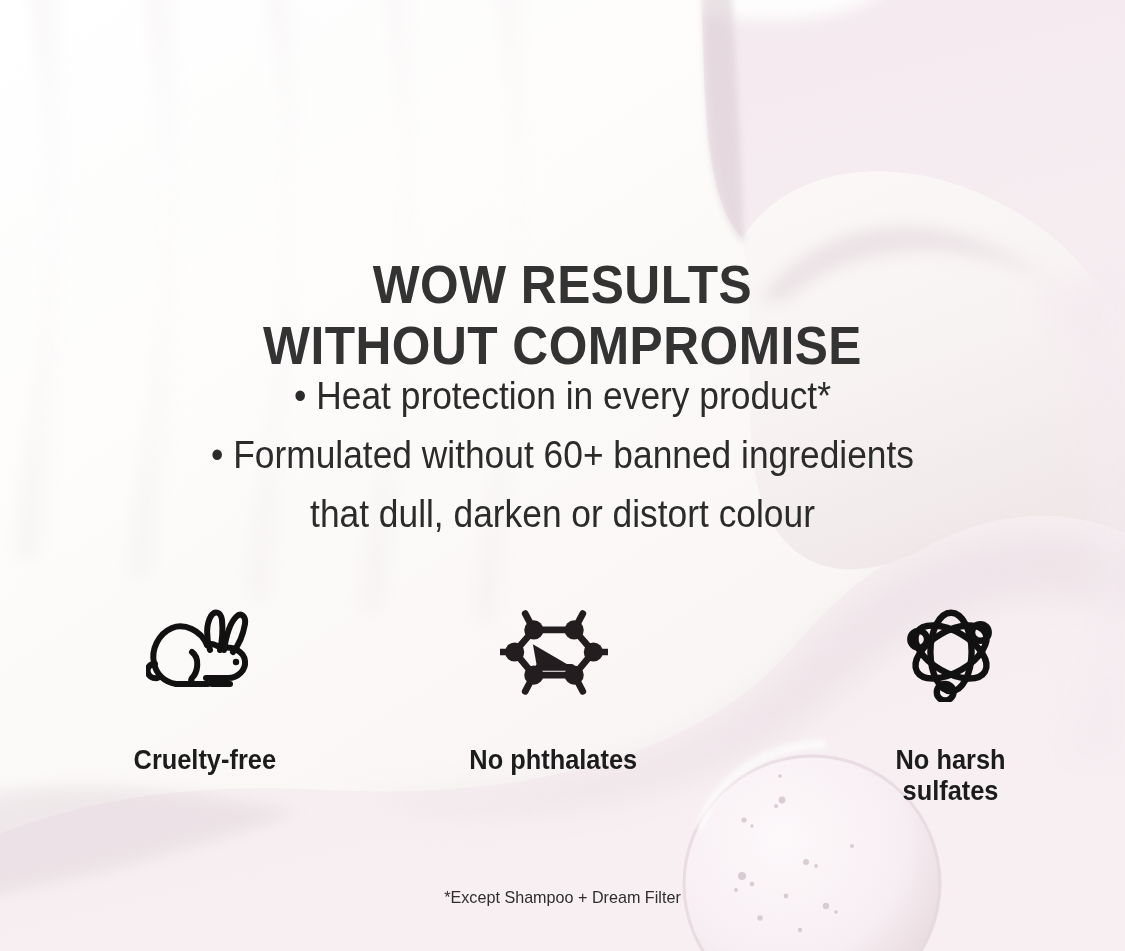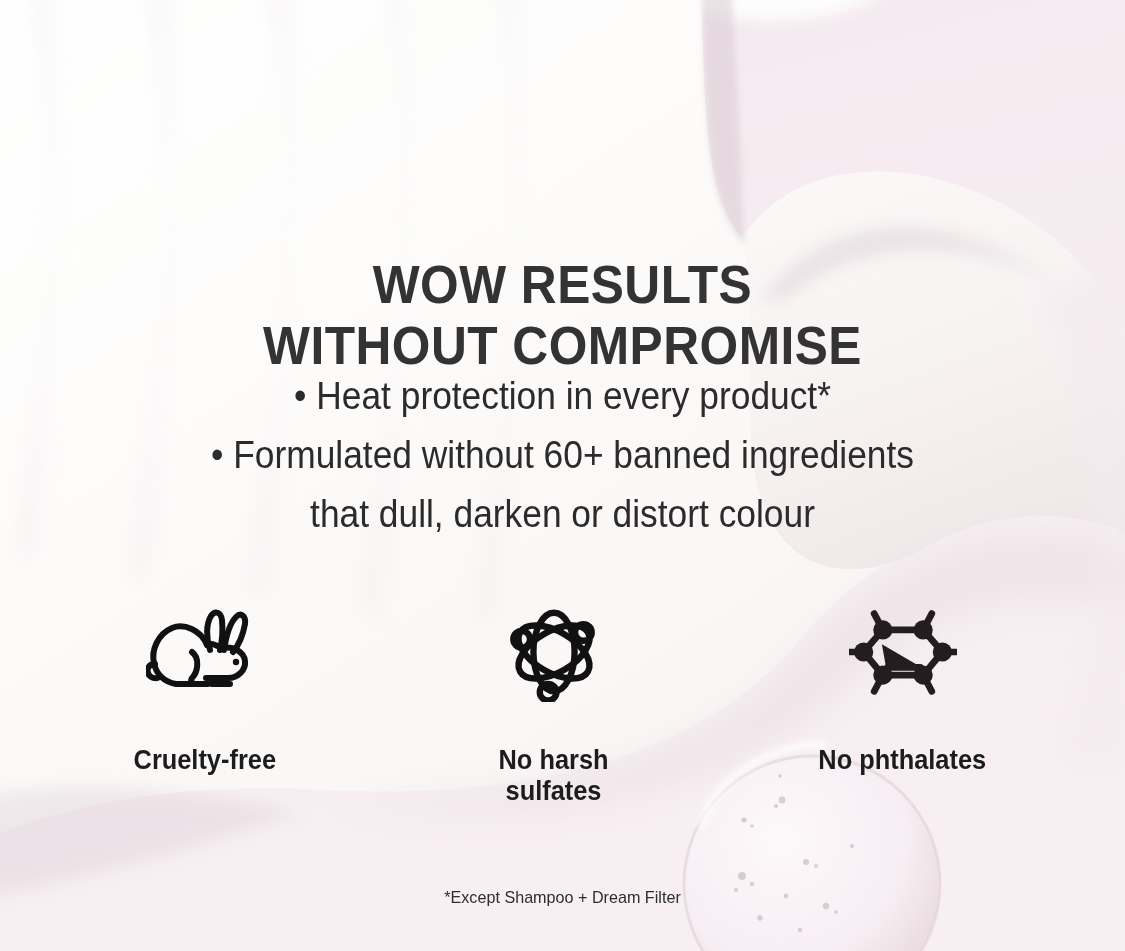--- a/index.html
+++ b/index.html
@@ -284,74 +284,74 @@
                        C 95,6 100,10 99,18
                        C 97,29 92,40 87,46"></path>
             </g>
 
             <circle cx="90" cy="56" r="3.2" fill="#111111"></circle>
           </svg>
         </div>
         <div class="badge-label">Cruelty-free</div>
       </div>
 
+      <div class="badge badge-3">
+        <div class="badge-icon">
+          <svg width="108" height="96" viewBox="0 0 112 100" xmlns="http://www.w3.org/2000/svg">
+            <g stroke="#231d1f" stroke-width="7" stroke-linecap="round" fill="none">
+
+              <path d="M 35,27 L 77,27"></path>
+              <path d="M 77,27 L 97,50"></path>
+              <path d="M 97,50 L 77,74"></path>
+              <path d="M 77,74 L 35,74"></path>
+              <path d="M 35,74 L 15,50"></path>
+              <path d="M 15,50 L 35,27"></path>
+
+              <path d="M 40,66 L 74,66"></path>
+
+              <path d="M 35,27 L 26,10"></path>
+              <path d="M 77,27 L 86,10"></path>
+              <path d="M 97,50 L 112,50"></path>
+              <path d="M 77,74 L 86,91"></path>
+              <path d="M 35,74 L 26,91"></path>
+              <path d="M 15,50 L 0,50"></path>
+            </g>
+
+            <g fill="#231d1f">
+              <circle cx="35" cy="27" r="10"></circle>
+              <circle cx="77" cy="27" r="10"></circle>
+              <circle cx="97" cy="50" r="10"></circle>
+              <circle cx="77" cy="74" r="10"></circle>
+              <circle cx="35" cy="74" r="10"></circle>
+              <circle cx="15" cy="50" r="10"></circle>
+
+              <path d="M 34,42 L 72,64 L 38,64 Z"></path>
+            </g>
+          </svg>
+        </div>
+        <div class="badge-label">No phthalates</div>
+      </div>
+
       <div class="badge badge-2">
         <div class="badge-icon">
           <svg width="98" height="100" viewBox="0 0 100 102" xmlns="http://www.w3.org/2000/svg">
             <g fill="none" stroke="#111111" stroke-width="6.5">
               <ellipse cx="50" cy="51" rx="21" ry="40"></ellipse>
               <ellipse cx="50" cy="51" rx="21" ry="40" transform="rotate(60 50 51)"></ellipse>
               <ellipse cx="50" cy="51" rx="21" ry="40" transform="rotate(120 50 51)"></ellipse>
             </g>
             <g fill="none" stroke="#111111" stroke-width="6.5">
               <circle cx="80" cy="31" r="8.5"></circle>
               <circle cx="17" cy="38" r="8.5"></circle>
               <circle cx="44" cy="92" r="8.5"></circle>
             </g>
           </svg>
         </div>
         <div class="badge-label">No harsh
 sulfates</div>
       </div>
 
-      <div class="badge badge-3">
-        <div class="badge-icon">
-          <svg width="108" height="96" viewBox="0 0 112 100" xmlns="http://www.w3.org/2000/svg">
-            <g stroke="#231d1f" stroke-width="7" stroke-linecap="round" fill="none">
-
-              <path d="M 35,27 L 77,27"></path>
-              <path d="M 77,27 L 97,50"></path>
-              <path d="M 97,50 L 77,74"></path>
-              <path d="M 77,74 L 35,74"></path>
-              <path d="M 35,74 L 15,50"></path>
-              <path d="M 15,50 L 35,27"></path>
-
-              <path d="M 40,66 L 74,66"></path>
-
-              <path d="M 35,27 L 26,10"></path>
-              <path d="M 77,27 L 86,10"></path>
-              <path d="M 97,50 L 112,50"></path>
-              <path d="M 77,74 L 86,91"></path>
-              <path d="M 35,74 L 26,91"></path>
-              <path d="M 15,50 L 0,50"></path>
-            </g>
-
-            <g fill="#231d1f">
-              <circle cx="35" cy="27" r="10"></circle>
-              <circle cx="77" cy="27" r="10"></circle>
-              <circle cx="97" cy="50" r="10"></circle>
-              <circle cx="77" cy="74" r="10"></circle>
-              <circle cx="35" cy="74" r="10"></circle>
-              <circle cx="15" cy="50" r="10"></circle>
-
-              <path d="M 34,42 L 72,64 L 38,64 Z"></path>
-            </g>
-          </svg>
-        </div>
-        <div class="badge-label">No phthalates</div>
-      </div>
-
     </div>
 
     <div class="footnote">*Except Shampoo + Dream Filter</div>
 
   </div>
 </div>
 
 </body></html>

